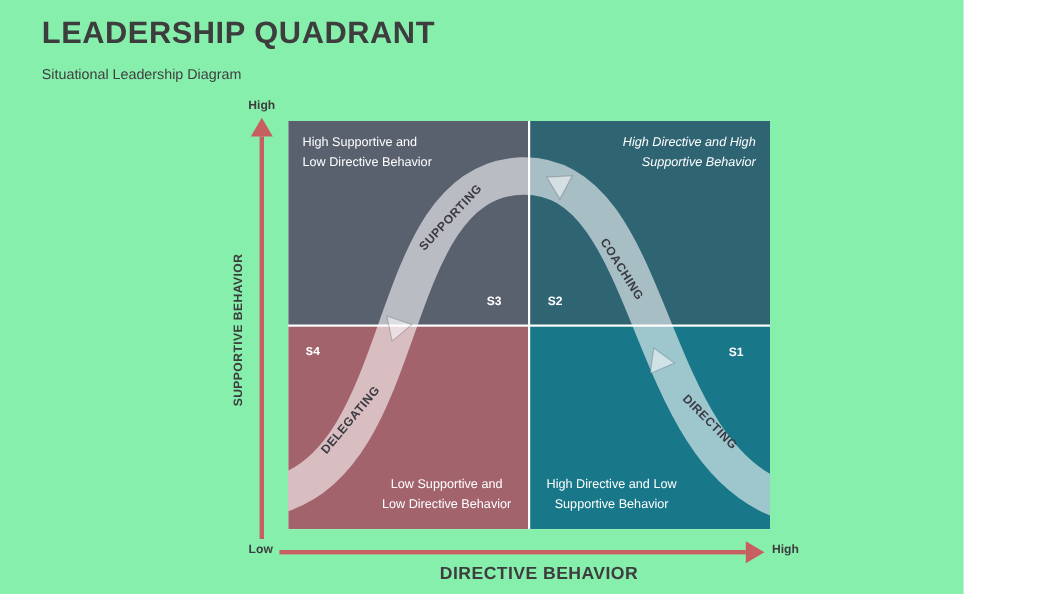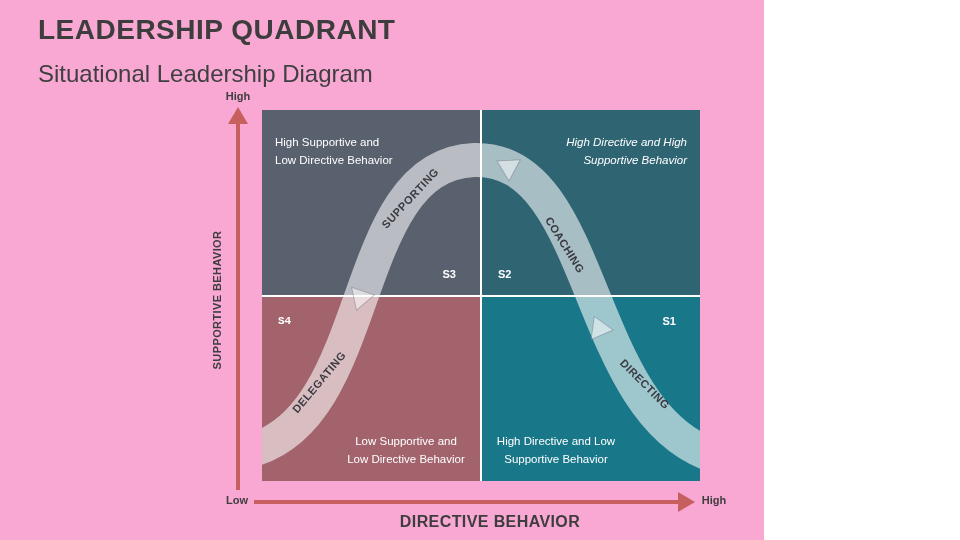--- a/index.html
+++ b/index.html
@@ -5,39 +5,39 @@
   :root{
     --axis-color:#c75f5f;
     --band-color:rgba(255,255,255,0.58);
   }
   html,body{margin:0;padding:0;}
   body{
     width:960px;height:540px;
     font-family:"Liberation Sans",sans-serif;
     background:#ffffff;
   }
-  .slide{position:relative;width:764px;height:540px;background:#f9a8d4;overflow:hidden;}
+  .slide{position:relative;width:876px;height:540px;background:#86efac;overflow:hidden;}
 
   .title{
     position:absolute;left:38px;top:14px;
     font-size:28px;font-weight:700;color:#3d3d3d;letter-spacing:.5px;
   }
   .subtitle{
     position:absolute;left:38px;top:60px;
-    font-size:24px;color:#3f3f3f;
+    font-size:13px;color:#3f3f3f;
   }
 
   
   .quad{
     position:absolute;left:262px;top:110px;width:438px;height:371px;
     display:grid;grid-template-columns:1fr 1fr;grid-template-rows:1fr 1fr;
     gap:2px;background:#fff;overflow:hidden;
   }
   .cell{position:relative;color:#fff;}
-  .desc{position:absolute;font-size:11.5px;line-height:1.55;width:122px;margin-top:12px;}
+  .desc{position:absolute;font-size:11.5px;line-height:1.55;width:122px;}
   .desc.tl{top:12px;left:13px;text-align:left;}
   .desc.tr{top:12px;right:13px;text-align:right;font-style:italic;}
   .desc.bl{bottom:12px;right:13px;text-align:center;}
   .desc.br{bottom:12px;left:13px;text-align:center;}
   .badge{position:absolute;font-size:11px;font-weight:700;}
   .badge.s3{bottom:15px;right:24px;}
   .badge.s2{bottom:15px;left:16px;}
   .badge.s4{top:18px;left:16px;font-family:Liberation Mono, monospace;}
   .badge.s1{top:18px;right:24px;}
 

